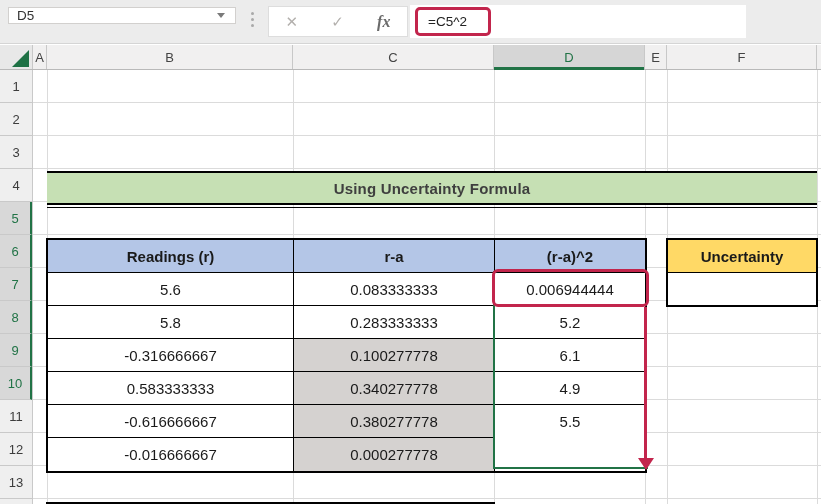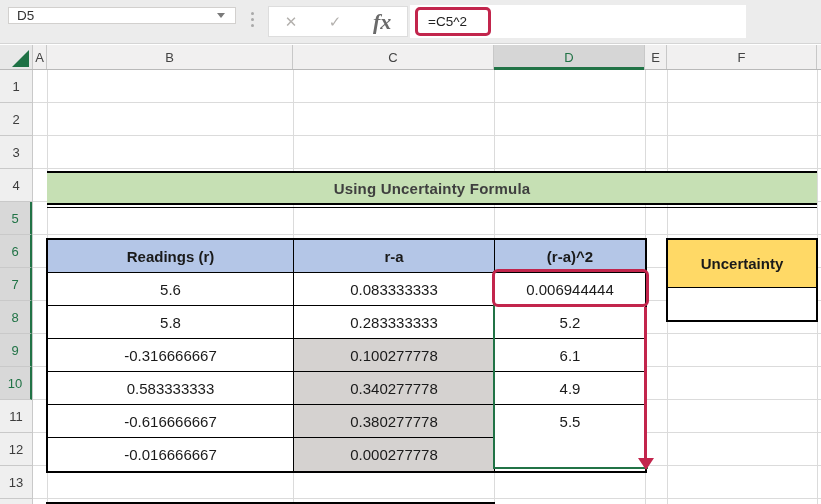--- a/index.html
+++ b/index.html
@@ -16,21 +16,21 @@
   .nb-arrow { width:0; height:0; border-left:4px solid transparent;
     border-right:4px solid transparent; border-top:5px solid #7a7a7a; margin-right:2px; }
   .dots { position:absolute; left:251px; top:12px; display:flex; flex-direction:column; gap:3px; }
   .dots i { width:3px; height:3px; background:#A9A9A9; border-radius:50%; display:block; }
   .fxbox { position:absolute; left:268px; top:6px; width:140px; height:31px;
     background:#fff; border:1px solid #DDDDDD; display:flex; align-items:center;
     justify-content:space-around; color:#B3B0AD; }
   .fx-cancel { font-size:15px; }
   .fx-confirm { font-size:15px; }
   .fx-fn { font-family:"Liberation Serif", serif; font-style:italic; font-weight:bold;
-    font-size:22px; color:#6a6a6a; }
+    font-size:16px; color:#6a6a6a; }
   .formula-input { position:absolute; left:410px; top:5px; width:336px; height:33px;
     background:#fff; display:flex; align-items:center; }
   .formula-redbox { margin-left:5px; height:29px; min-width:76px;
     border:3px solid #C2254C; border-radius:5px; display:flex; align-items:center;
     padding:0 10px; font-size:13.5px; color:#222; background:#fff; }
 
   
   .colheaders { position:absolute; left:0; top:45px; width:821px; height:25px;
     background:#F1F0F0; border-bottom:1px solid #B9B9B9; z-index:9; display:flex; }
   .ch { height:100%; border-right:1px solid #C8C8C8; display:flex; align-items:center;
@@ -73,21 +73,21 @@
     display:flex; align-items:center; justify-content:center; font-size:15px; color:#1a1a1a;
     background:#fff; }
   .mt-cell:nth-child(3n) { border-right:none; }
   .main-table .mt-cell:nth-last-child(-n+3) { border-bottom:none; }
   .mt-cell.hdr { background:#B4C6E7; font-weight:bold; }
   .mt-cell.selgray { background:#D5D2D0; }
 
   
   .unc-table { position:absolute; left:666px; top:168px; width:152px; z-index:2;
     border:2px solid #000; background:#fff; }
-  .unc-hdr { height:48px; background:#FFD966; border-bottom:1px solid #000;
+  .unc-hdr { height:33px; background:#FFD966; border-bottom:1px solid #000;
     display:flex; align-items:center; justify-content:center;
     font-size:15px; font-weight:bold; color:#1a1a1a; }
   .unc-val { height:32px; background:#fff; }
 
   
   .sum-table { position:absolute; left:46px; top:432px; width:449px; z-index:2;
     border:2px solid #000; display:grid; grid-template-columns:246px 200px; background:transparent; }
 
   
   .sel-left { position:absolute; left:493px; top:201px; width:2px; height:198px;

